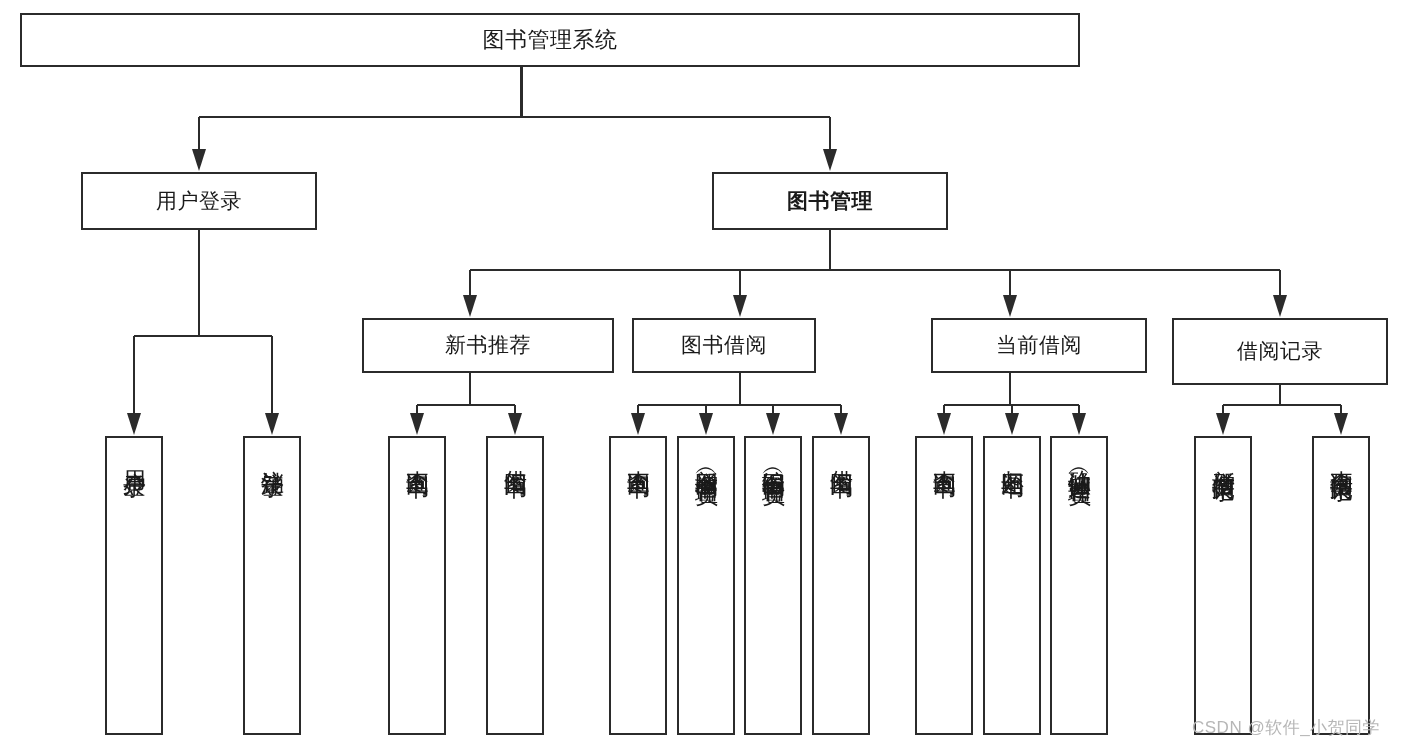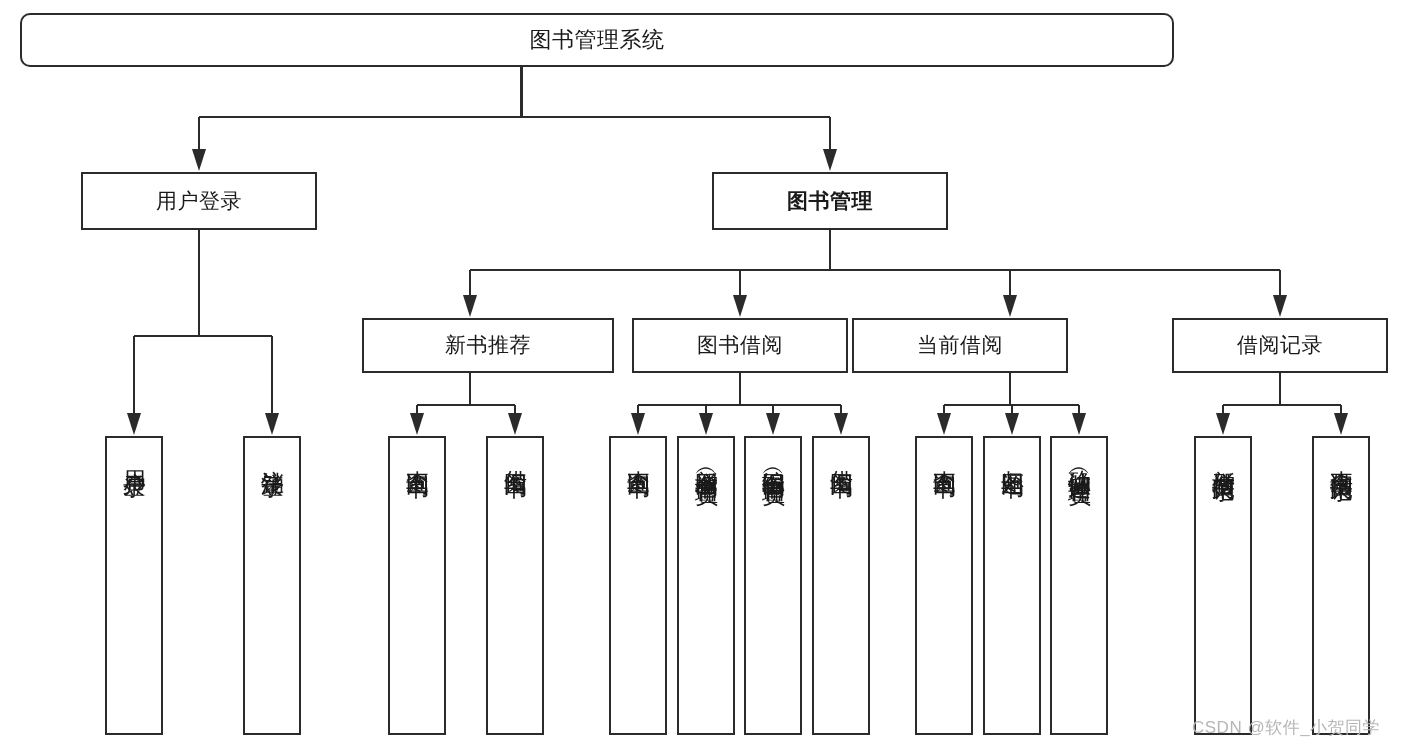--- a/index.html
+++ b/index.html
@@ -124,39 +124,39 @@
       <line x1="1079" y1="405" x2="1079" y2="415" stroke="#2b2b2b" stroke-width="2.5" shape-rendering="crispEdges"></line>
       <polygon points="1072,413 1086,413 1079,435" fill="#2b2b2b"></polygon>
       <line x1="1280" y1="373" x2="1280" y2="405" stroke="#2b2b2b" stroke-width="2.5" shape-rendering="crispEdges"></line>
       <line x1="1223" y1="405" x2="1341" y2="405" stroke="#2b2b2b" stroke-width="2.5" shape-rendering="crispEdges"></line>
       <line x1="1223" y1="405" x2="1223" y2="415" stroke="#2b2b2b" stroke-width="2.5" shape-rendering="crispEdges"></line>
       <polygon points="1216,413 1230,413 1223,435" fill="#2b2b2b"></polygon>
       <line x1="1341" y1="405" x2="1341" y2="415" stroke="#2b2b2b" stroke-width="2.5" shape-rendering="crispEdges"></line>
       <polygon points="1334,413 1348,413 1341,435" fill="#2b2b2b"></polygon>
     </svg>
   <div id="nodes">
-      <div class="node horiz root" style="left: 20px; top: 13px; width: 1154px; height: 54px; border-radius: 10px;">
+      <div class="node horiz root" style="left: 20px; top: 13px; width: 1060px; height: 54px;">
         <span class="lbl">图书管理系统</span>
       </div>
       <div class="node horiz" style="left: 81px; top: 172px; width: 236px; height: 58px;">
         <span class="lbl">用户登录</span>
       </div>
       <div class="node horiz" style="left: 712px; top: 172px; width: 236px; height: 58px; font-weight: bold;">
         <span class="lbl">图书管理</span>
       </div>
       <div class="node horiz" style="left: 362px; top: 318px; width: 252px; height: 55px;">
         <span class="lbl">新书推荐</span>
       </div>
-      <div class="node horiz" style="left: 632px; top: 318px; width: 216px; height: 55px;">
+      <div class="node horiz" style="left: 632px; top: 318px; width: 184px; height: 55px;">
         <span class="lbl">图书借阅</span>
       </div>
-      <div class="node horiz" style="left: 852px; top: 318px; width: 216px; height: 55px;">
+      <div class="node horiz" style="left: 931px; top: 318px; width: 216px; height: 55px;">
         <span class="lbl">当前借阅</span>
       </div>
-      <div class="node horiz" style="left: 1172px; top: 318px; width: 216px; height: 55px;">
+      <div class="node horiz" style="left: 1172px; top: 318px; width: 216px; height: 67px;">
         <span class="lbl">借阅记录</span>
       </div>
       <div class="node vert" style="left: 105px; top: 436px; width: 58px; height: 299px;">
         <span class="lbl">用户登录</span>
       </div>
       <div class="node vert" style="left: 243px; top: 436px; width: 58px; height: 299px;">
         <span class="lbl">注销登录</span>
       </div>
       <div class="node vert" style="left: 388px; top: 436px; width: 58px; height: 299px;">
         <span class="lbl">查询图书</span>

